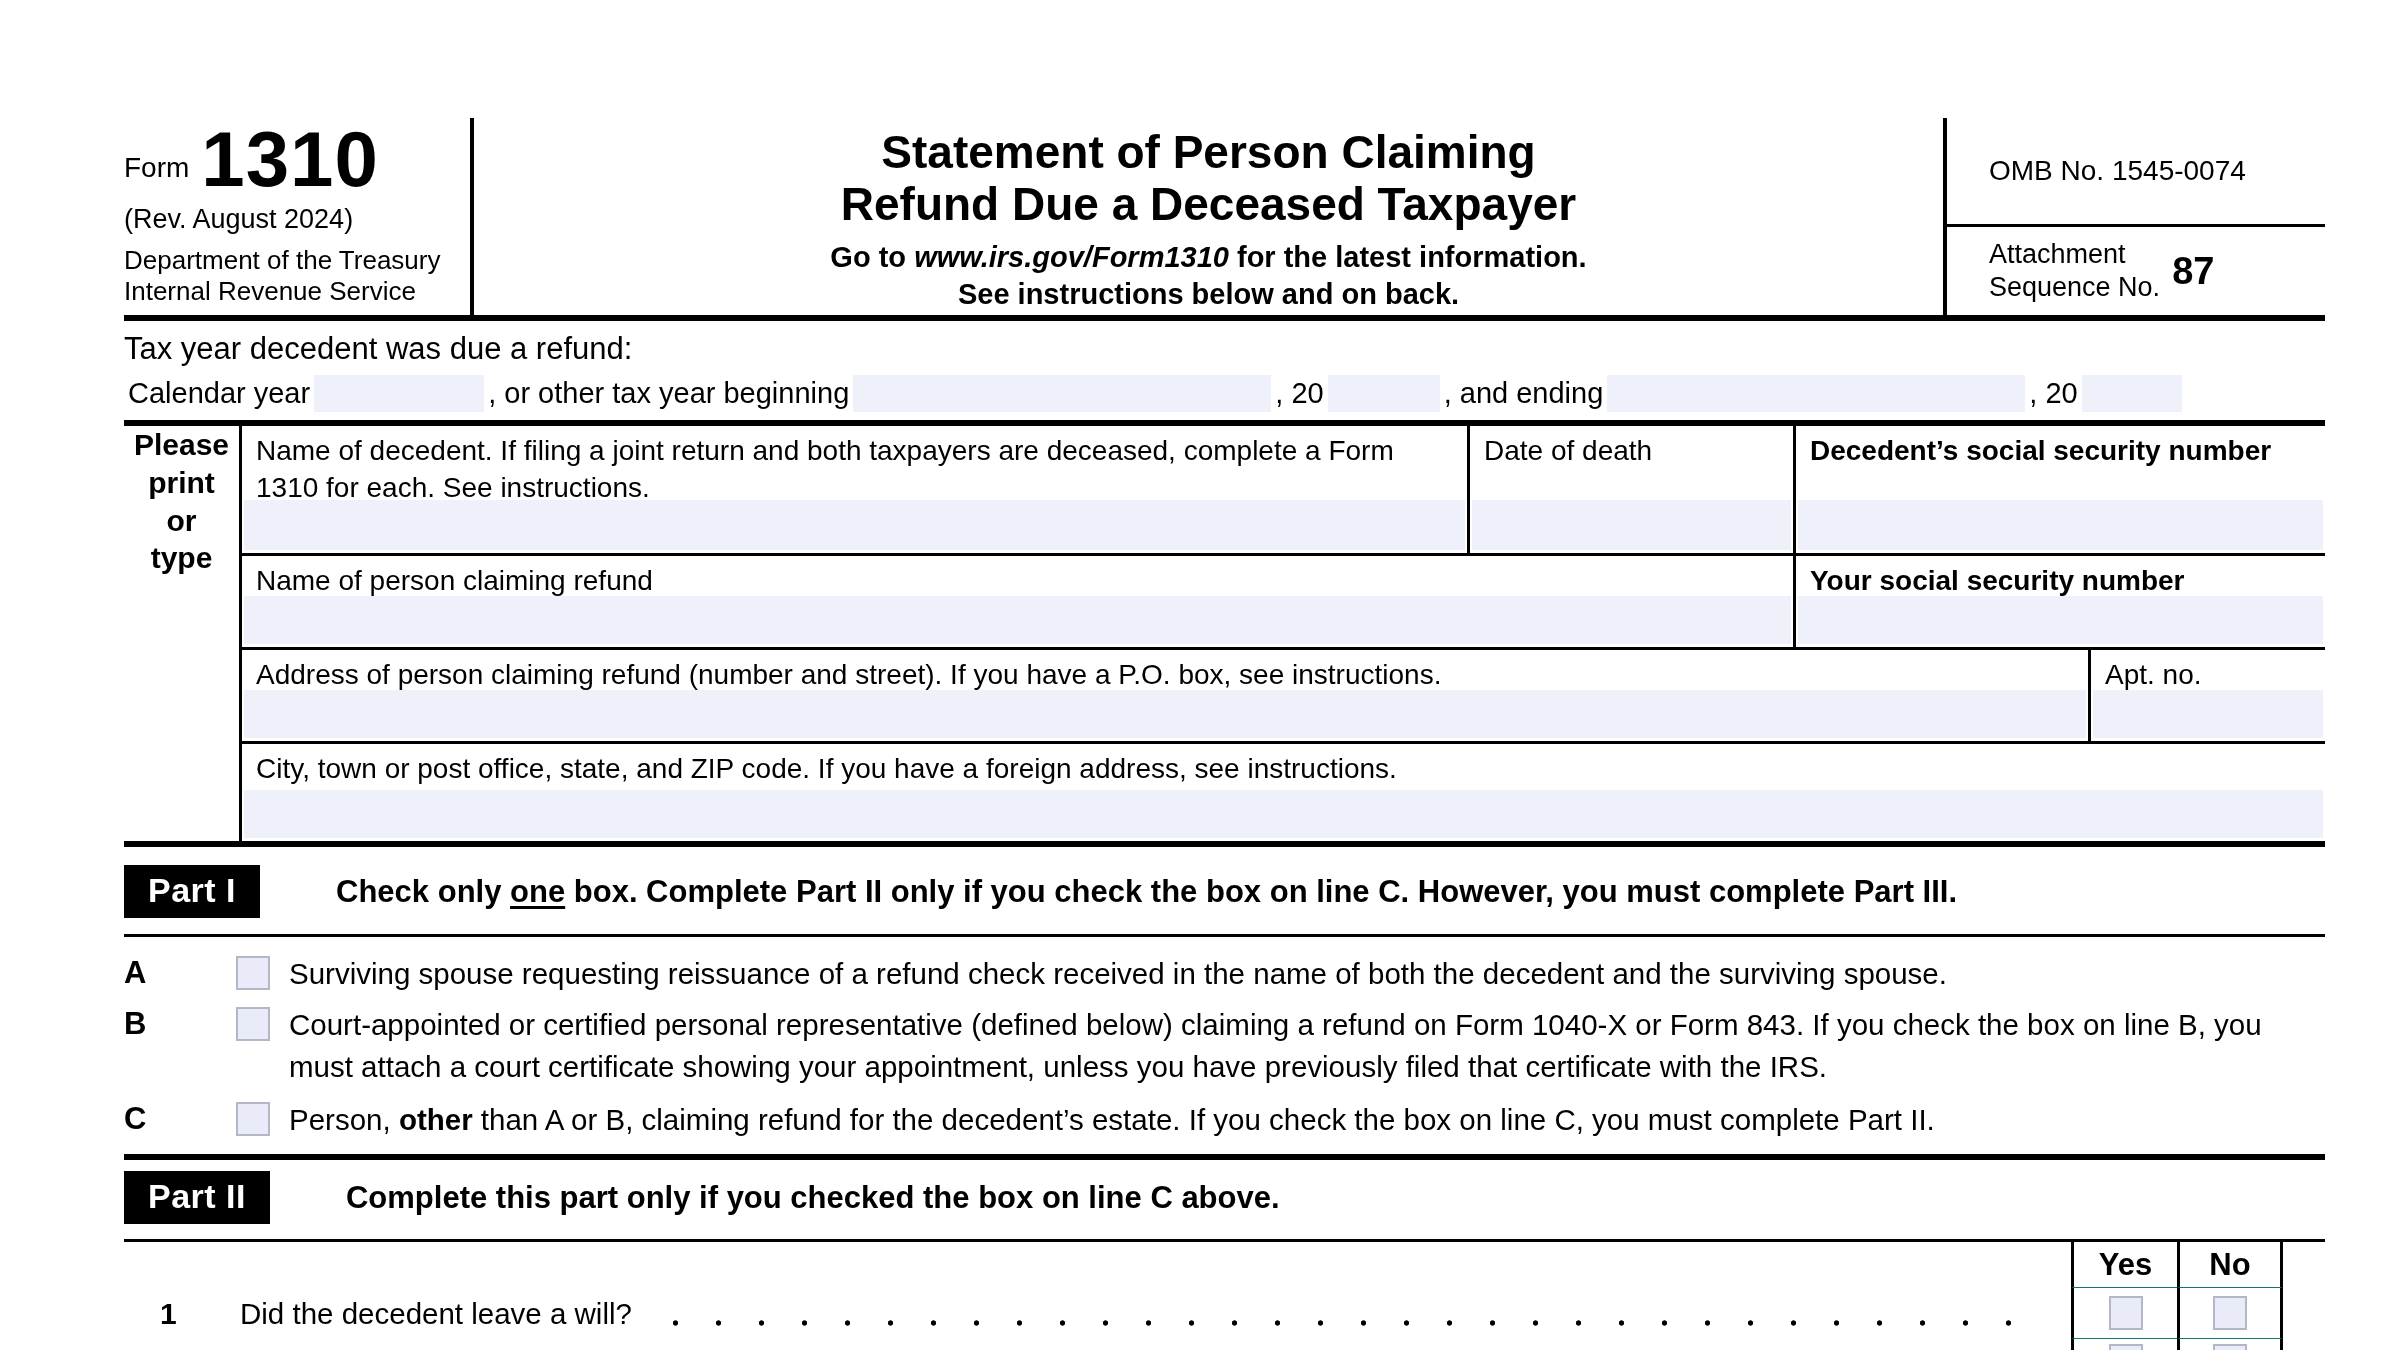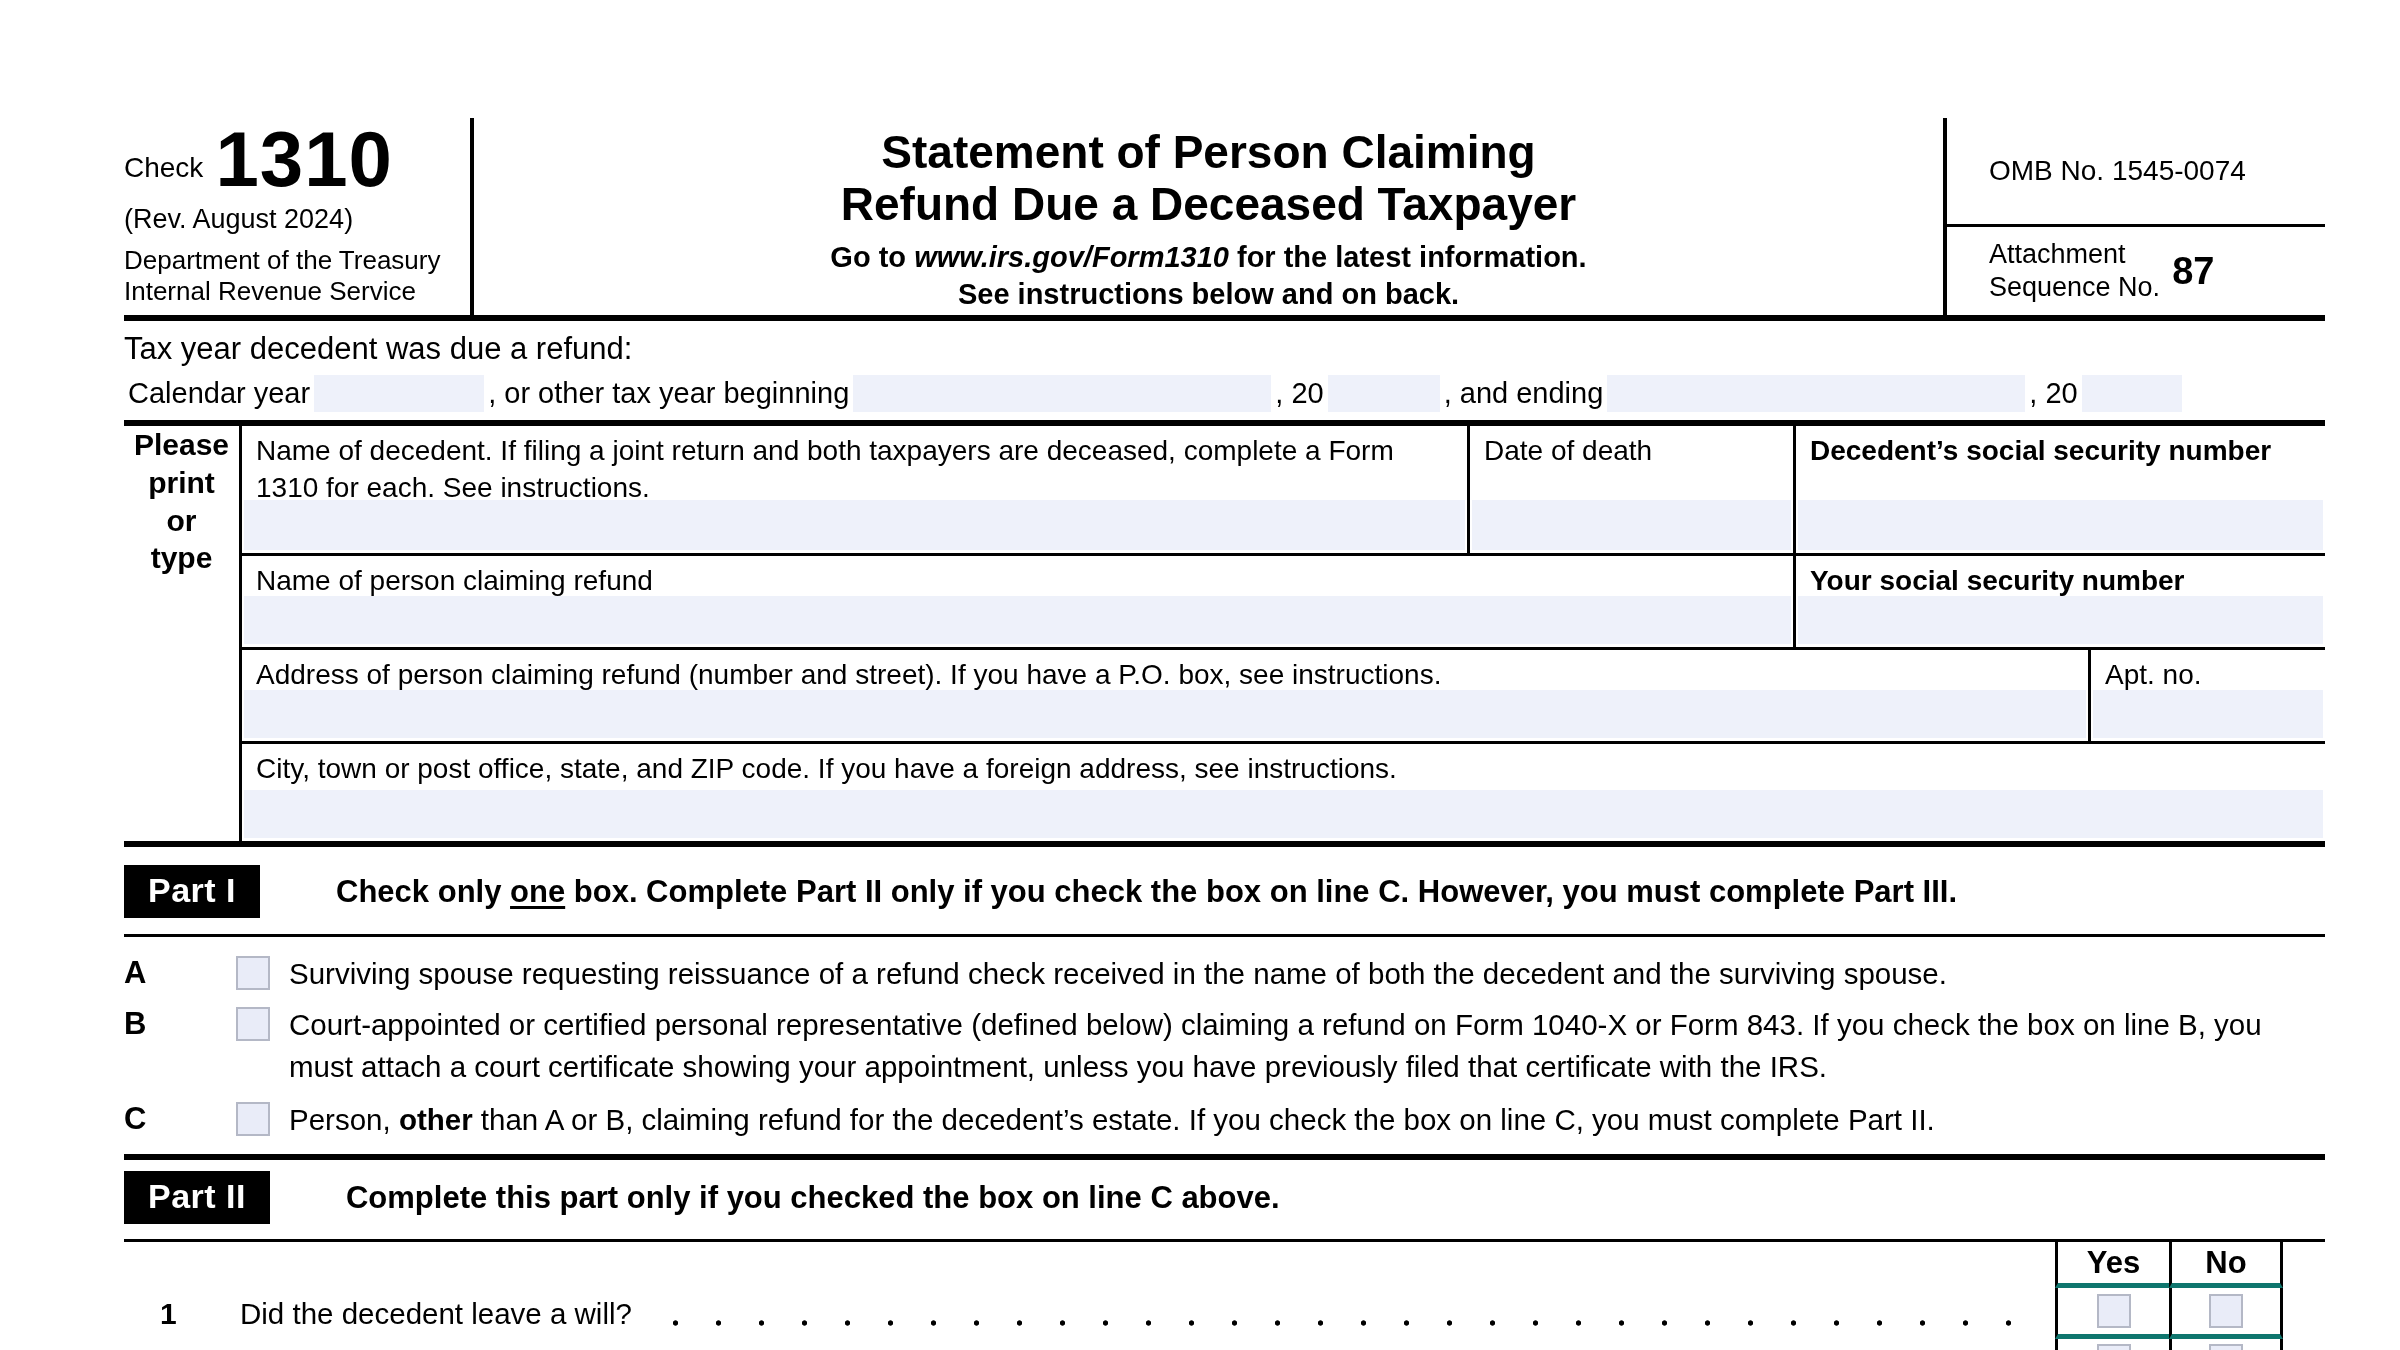--- a/index.html
+++ b/index.html
@@ -77,21 +77,21 @@
   .checkbox { display: inline-block; width: 34px; height: 34px; background: var(--checkbox-fill, #e9ecf8); border: 2px solid var(--checkbox-border, #b4b8c6); flex: none; }
   .p1-item .checkbox { margin-top: 3px; }
   .p1-text { flex: 1; margin-left: 19px; font-size: 29.5px; line-height: 1.4; }
 
   .p2 { margin-top: 14px; border-top: 6px solid #000; padding-top: 11px; }
   .p2-grid { margin-top: 15px; border-top: 3px solid #000; }
   .p2-row { display: flex; align-items: stretch; }
   .p2-row.hdr { height: 46px; }
   .p2-row.q { height: 51px; }
   .p2-fill { flex: 1; }
-  .p2-cell { width: 114px; border-left: 3px solid #000; border-bottom: 5px solid #0f766e; display: flex; align-items: center; justify-content: center; }
+  .p2-cell { width: 106px; border-left: 3px solid #000; border-bottom: 1px solid #0f766e; display: flex; align-items: center; justify-content: center; }
   .p2-cell.last { border-right: 3px solid #000; }
   .p2-cell.head { font-weight: bold; font-size: 31px; }
   .p2-rightpad { width: 42px; }
   .p2-q { flex: 1; display: flex; align-items: center; }
   .qnum { font-weight: bold; font-size: 30px; margin-left: 36px; width: 80px; flex: none; }
   .qtext { font-size: 29.5px; white-space: nowrap; }
   .dots {
     flex: 1; align-self: stretch; margin: 0 24px 0 18px;
     background-image: radial-gradient(circle, #000 2.3px, transparent 3px);
     background-size: 43px 8px; background-repeat: repeat-x;
@@ -104,21 +104,21 @@
 </style>
 </head>
 <body>
 
 <div class="page">
   <div class="content">
 
     <div class="header">
       <div class="h-left">
         <div class="form-no-line">
-          <span class="form-word">Check</span>
+          <span class="form-word">Form</span>
           <span class="form-number">1310</span>
         </div>
         <div class="rev">(Rev. August 2024)</div>
         <div class="dept first">Department of the Treasury</div>
         <div class="dept">Internal Revenue Service</div>
       </div>
       <div class="h-center">
         <div class="title">
           <span>Statement of Person Claiming</span><br>
           <span>Refund Due a Deceased Taxpayer</span>

